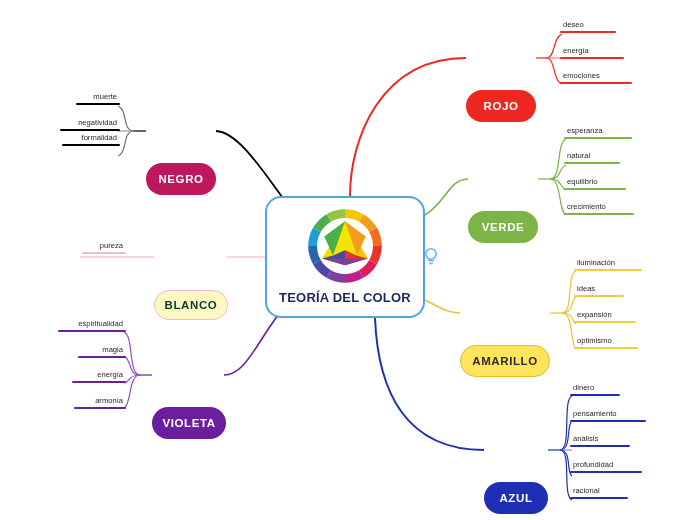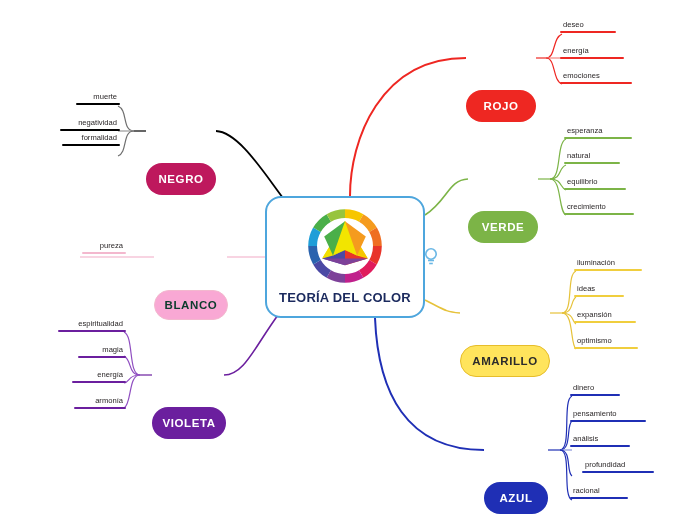--- a/index.html
+++ b/index.html
@@ -77,21 +77,21 @@
     font-size: 11.5px;
     font-weight: bold;
     letter-spacing: 0.6px;
     color: #ffffff;
     white-space: nowrap;
     box-sizing: border-box;
     z-index: 5;
     margin-top: 48px;
   }
   .pill.outlined {
-    background: #f9a8d4;
+    background: #fef9c3;
     border: 1.5px solid #f3b8ce;
     color: #0c3b2c;
   }
   .pill.amarillo {
     border: 1.5px solid #e6bd2b;
     color: #2b2b2b;
   }
 
   
   .leaf {
@@ -302,21 +302,21 @@
     <span class="leaf-rule" style="background:#1f2fb5;"></span>
   </div>
   <div class="leaf right" style="left:570px; top:408px; width:76px;">
     <span class="leaf-label">pensamiento</span>
     <span class="leaf-rule" style="background:#1f2fb5;"></span>
   </div>
   <div class="leaf right" style="left:570px; top:433px; width:60px;">
     <span class="leaf-label">análisis</span>
     <span class="leaf-rule" style="background:#1f2fb5;"></span>
   </div>
-  <div class="leaf right" style="left:570px; top:459px; width:72px;margin-left:12px;">
+  <div class="leaf right" style="left:570px; top:459px; width:72px;">
     <span class="leaf-label">profundidad</span>
     <span class="leaf-rule" style="background:#1f2fb5;"></span>
   </div>
   <div class="leaf right" style="left:570px; top:485px; width:58px;">
     <span class="leaf-label">racional</span>
     <span class="leaf-rule" style="background:#1f2fb5;"></span>
   </div>
 
   <div class="leaf left" style="left:76px; top:91px; width:44px;">
     <span class="leaf-label">muerte</span>

